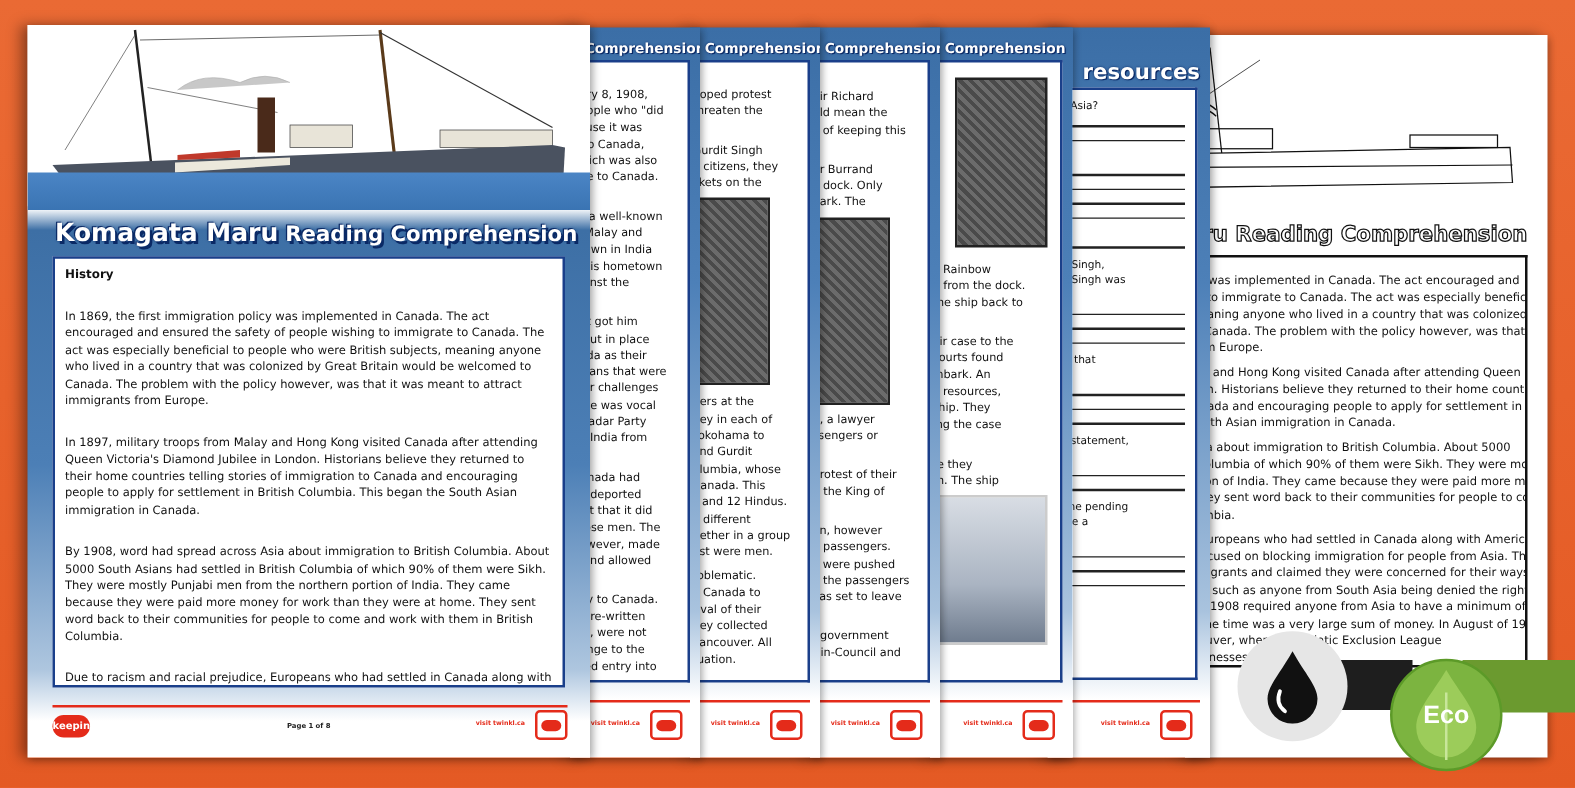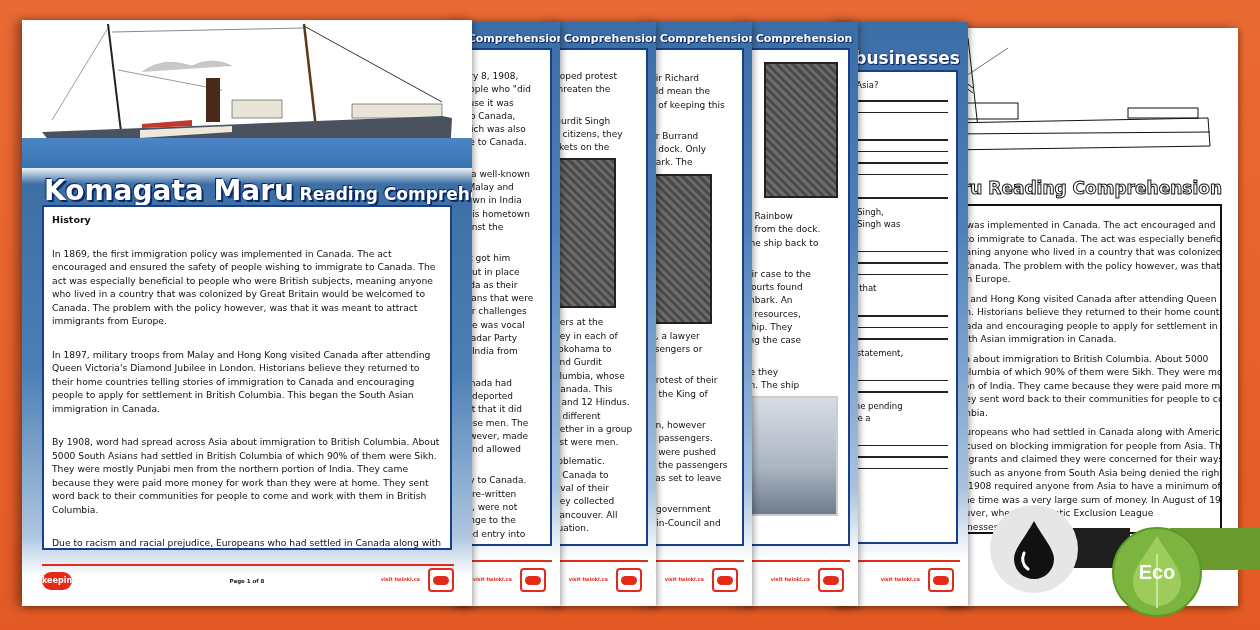--- a/index.html
+++ b/index.html
@@ -49,21 +49,21 @@
     background: linear-gradient(180deg, #ffffff 0%, #ffffff 25%, #3d6fa5 28%, #4c7fb6 60%, #aec6df 88%, #ffffff 95%);
   }
   .ship-area { position: absolute; left: 0; top: 0; width: 450px; height: 145px; background: #fff; }
   .sea { position: absolute; left: 0; top: 118px; width: 450px; height: 30px;
     background: linear-gradient(180deg,#4b85c5,#3a74b3); }
   .main-title {
     position: absolute; top: 154px; left: 22px; white-space: nowrap;
     color: #fff; font-weight: bold; font-family: "DejaVu Sans", sans-serif;
     text-shadow: 0 0 2px #0b2a66, 2px 2px 0 #0b2a66, -1px -1px 0 #0b2a66;
   }
-  .main-title .big { font-size: 28px; }
+  .main-title .big { font-size: 20px; }
   .main-title .small { font-size: 17px; }
   .main-box {
     position: absolute; top: 185px; left: 20px; width: 410px; height: 345px;
     background: #fff; border: 2px solid #1a3f8a; overflow: hidden;
   }
   .main-text { padding: 6px 8px 0 8px; font-size: 9.2px; line-height: 13.5px; color: #111; }
   .main-text h4 { font-size: 9.5px; font-weight: bold; margin-bottom: 0; }
   .main-text p { margin-bottom: 6px; margin-top: 20px; }
   .p1-footer-line { position:absolute; left: 20px; right: 18px; bottom: 40px; height: 2px; background:#e42b1a; }
   .twinkl-logo {
@@ -137,21 +137,21 @@
 lace such as anyone from South Asia being denied the right
 d in 1908 required anyone from Asia to have a minimum of
 at the time was a very large sum of money. In August of 1907,
 ncouver, where the Asiatic Exclusion League
 businesses</p>
       </div>
     </div>
   </div>
 
   <div class="page blue" id="pageQ">
-    <div class="q-title">businesses</div>
+    <div class="q-title">resources</div>
     <div class="q-box">
       <div class="q-text">om Asia?</div>
       <div class="q-line"></div>
       <div class="q-line"></div>
       <div class="q-line" style="margin-top:26px"></div>
       <div class="q-line"></div>
       <div class="q-line"></div>
       <div class="q-line"></div>
       <div class="q-line" style="margin-top:22px"></div>
       <div class="q-text">rdit Singh,</div>

